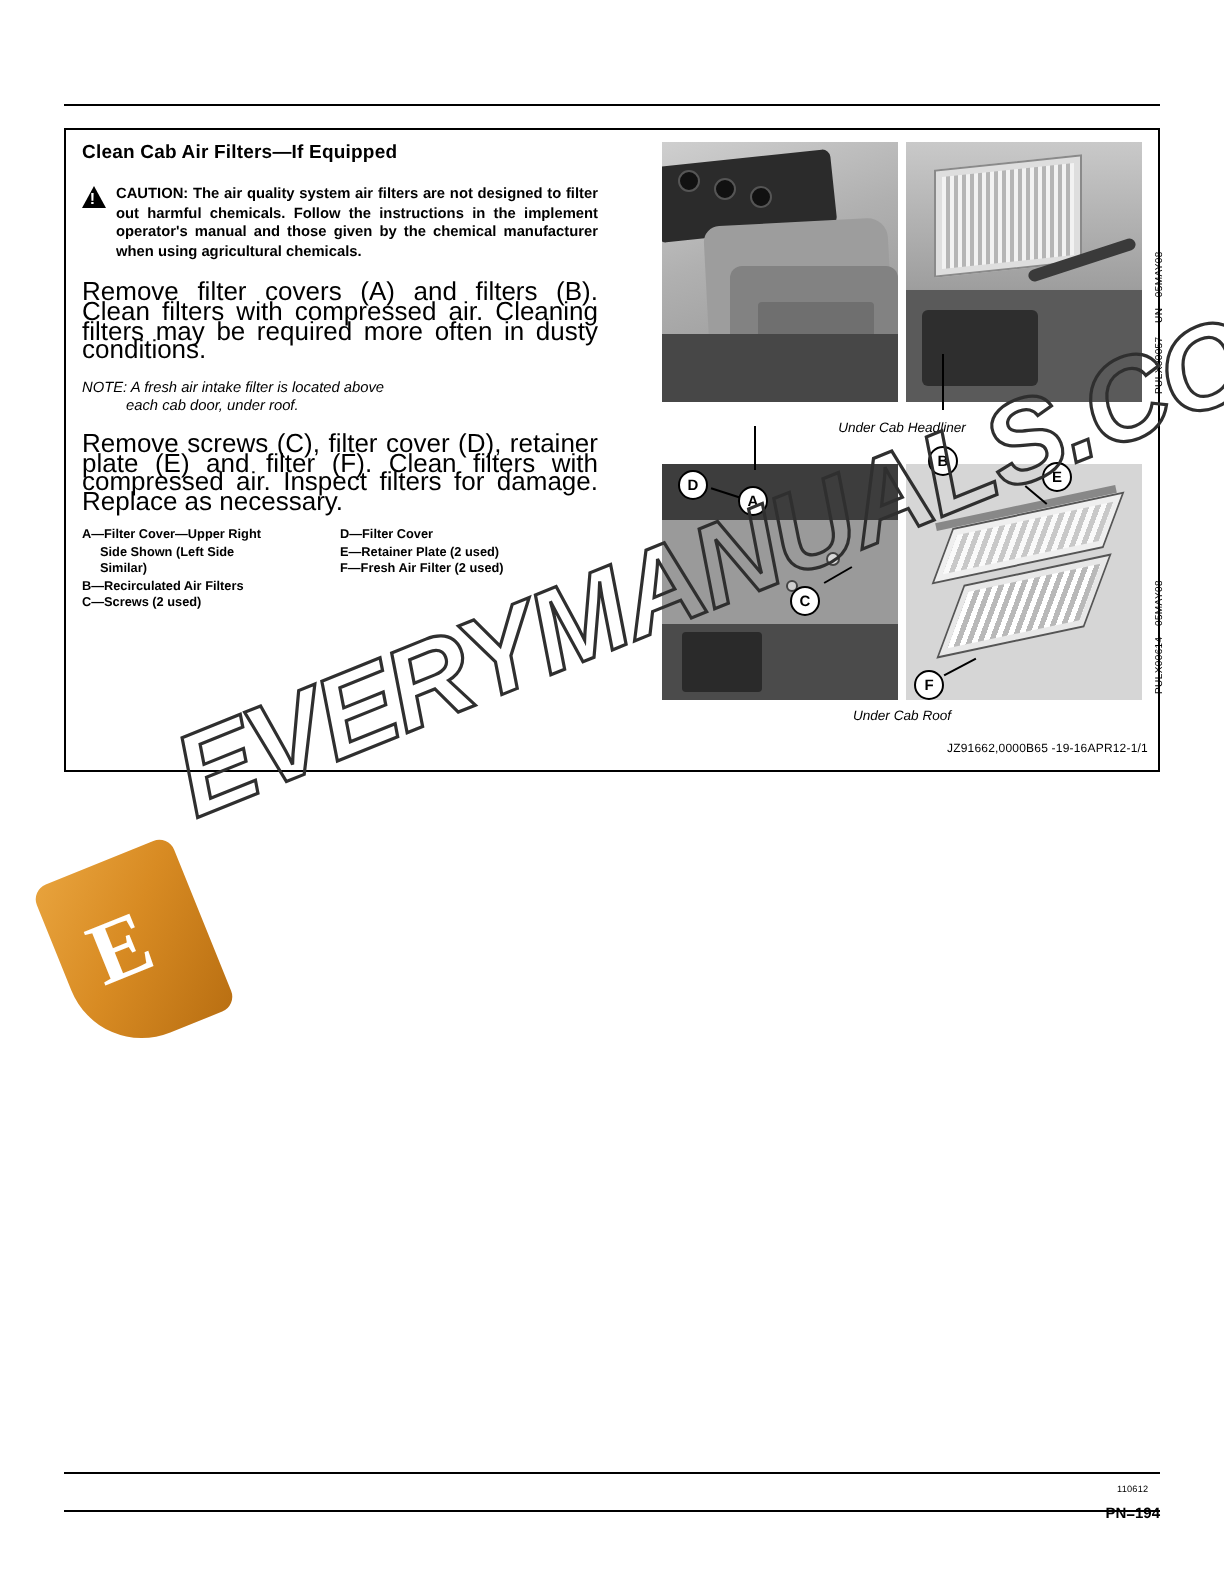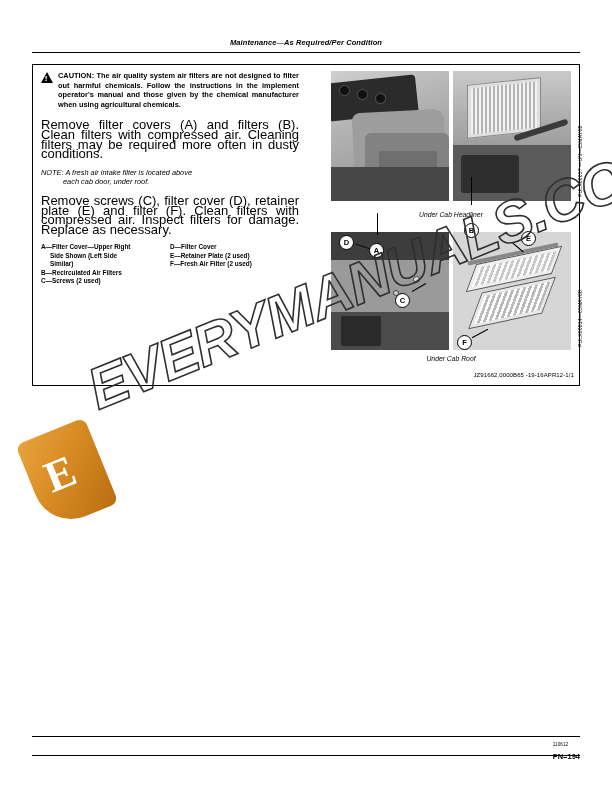--- a/index.html
+++ b/index.html
@@ -273,44 +273,44 @@
     font-weight: bold;
   }
   .footer-rule-bot {
     position: absolute;
     left: 32px; top: 755px;
     width: 548px; height: 1px; background: #000;
   }
   .footer-right {
     position: absolute;
     right: 32px; top: 742px;
-    text-align: left;
+    text-align: center;
   }
   .footer-small {
     font-size: 4.6px;
     letter-spacing: 0.1px;
     margin-bottom: 1px;
   }
   .footer-pn {
     font-size: 7.5px;
     font-weight: bold;
     margin-top: 5px;
   }
 </style>
 </head>
 <body>
 
 <div class="page">
 
-  <div class="header">Maintenance—As Required/Per Condition</div>
   <div class="header-rule"></div>
 
   <div class="content-box">
 
     <div class="col-left">
+      <div class="section-title">Clean Cab Air Filters—If Equipped</div>
 
       <div class="caution">
         <div class="warn-tri"></div>
         <div class="caution-text">
           <span class="lead">CAUTION:</span>
           <span>The air quality system air filters are not designed to filter out harmful chemicals.  Follow the instructions in the implement operator's manual and those given by the chemical manufacturer when using agricultural chemicals.</span>
         </div>
       </div>
 
       <p class="body">Remove filter covers (A) and filters (B).  Clean filters with compressed air.  Cleaning filters may be required more often in dusty conditions.</p>

